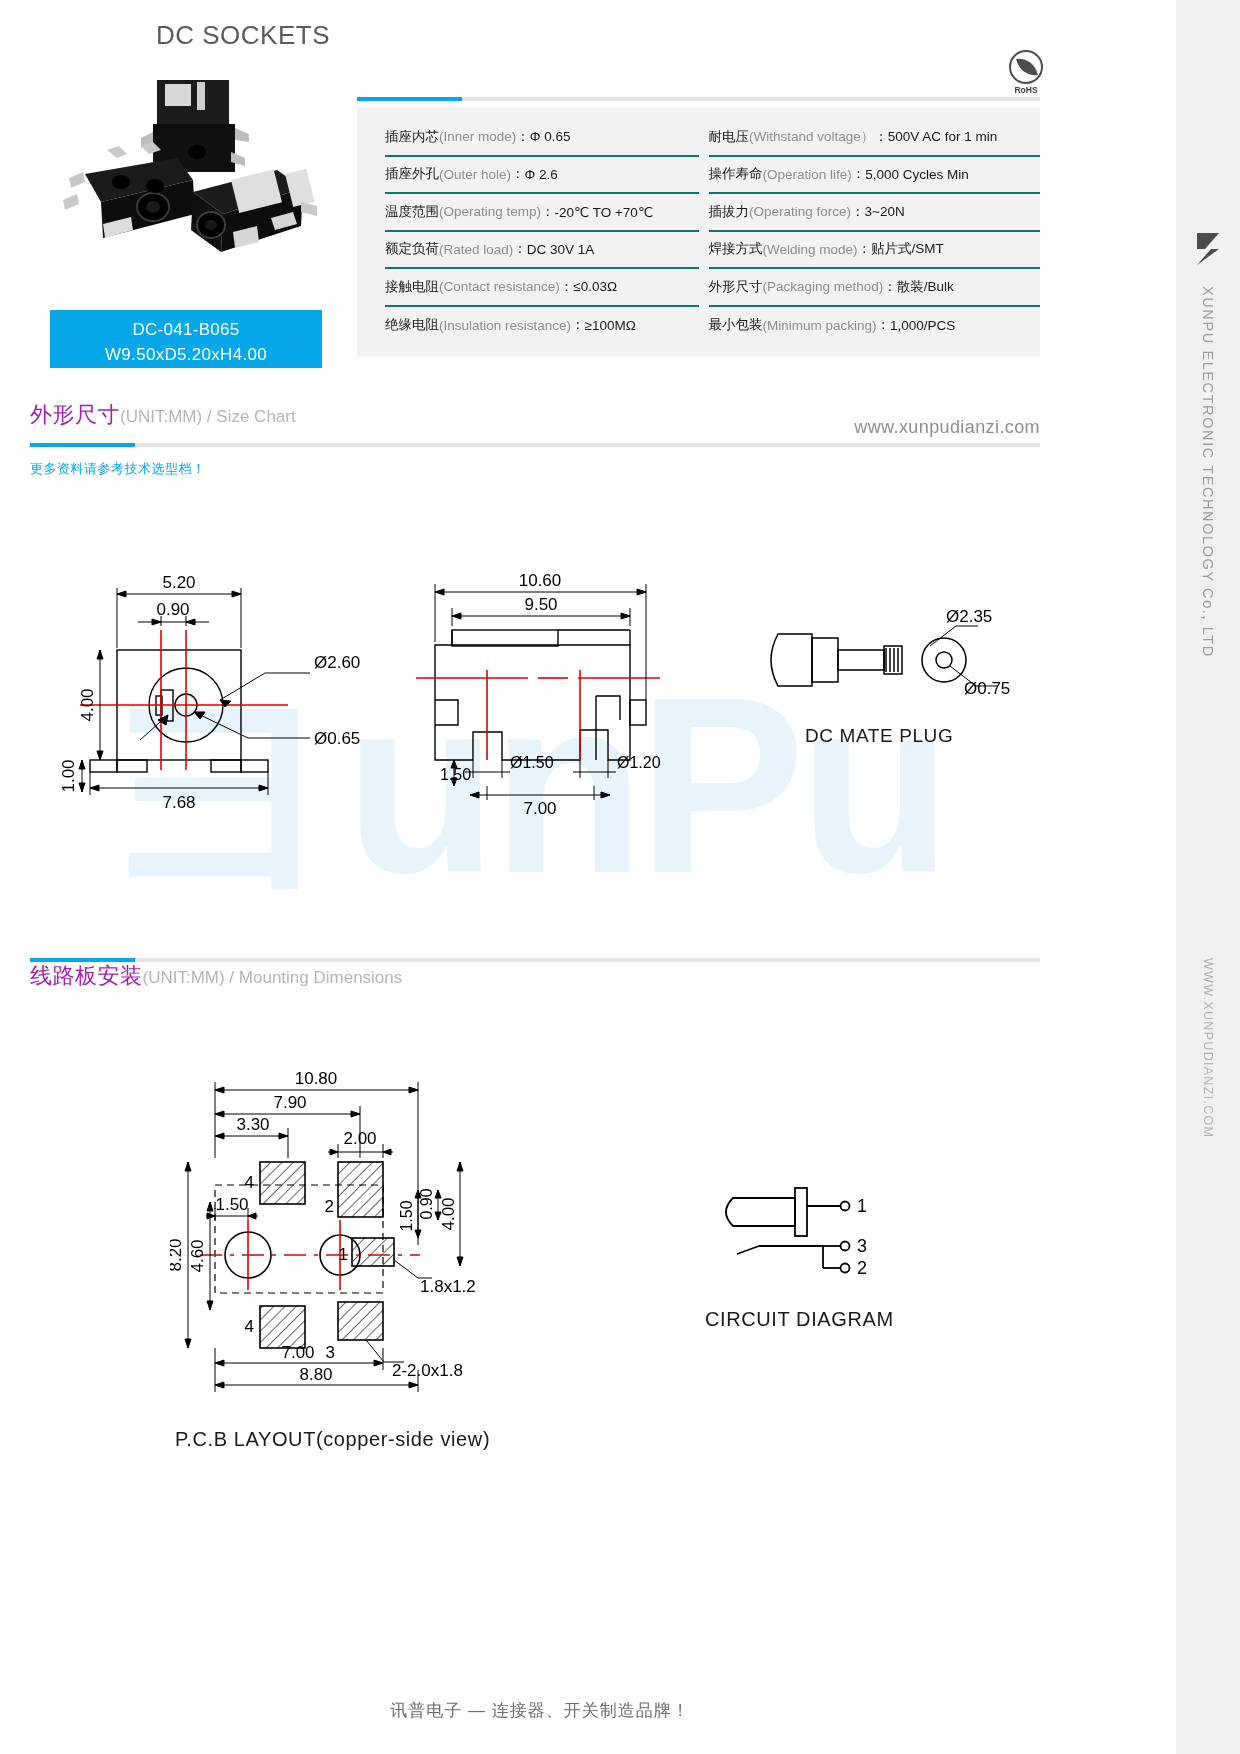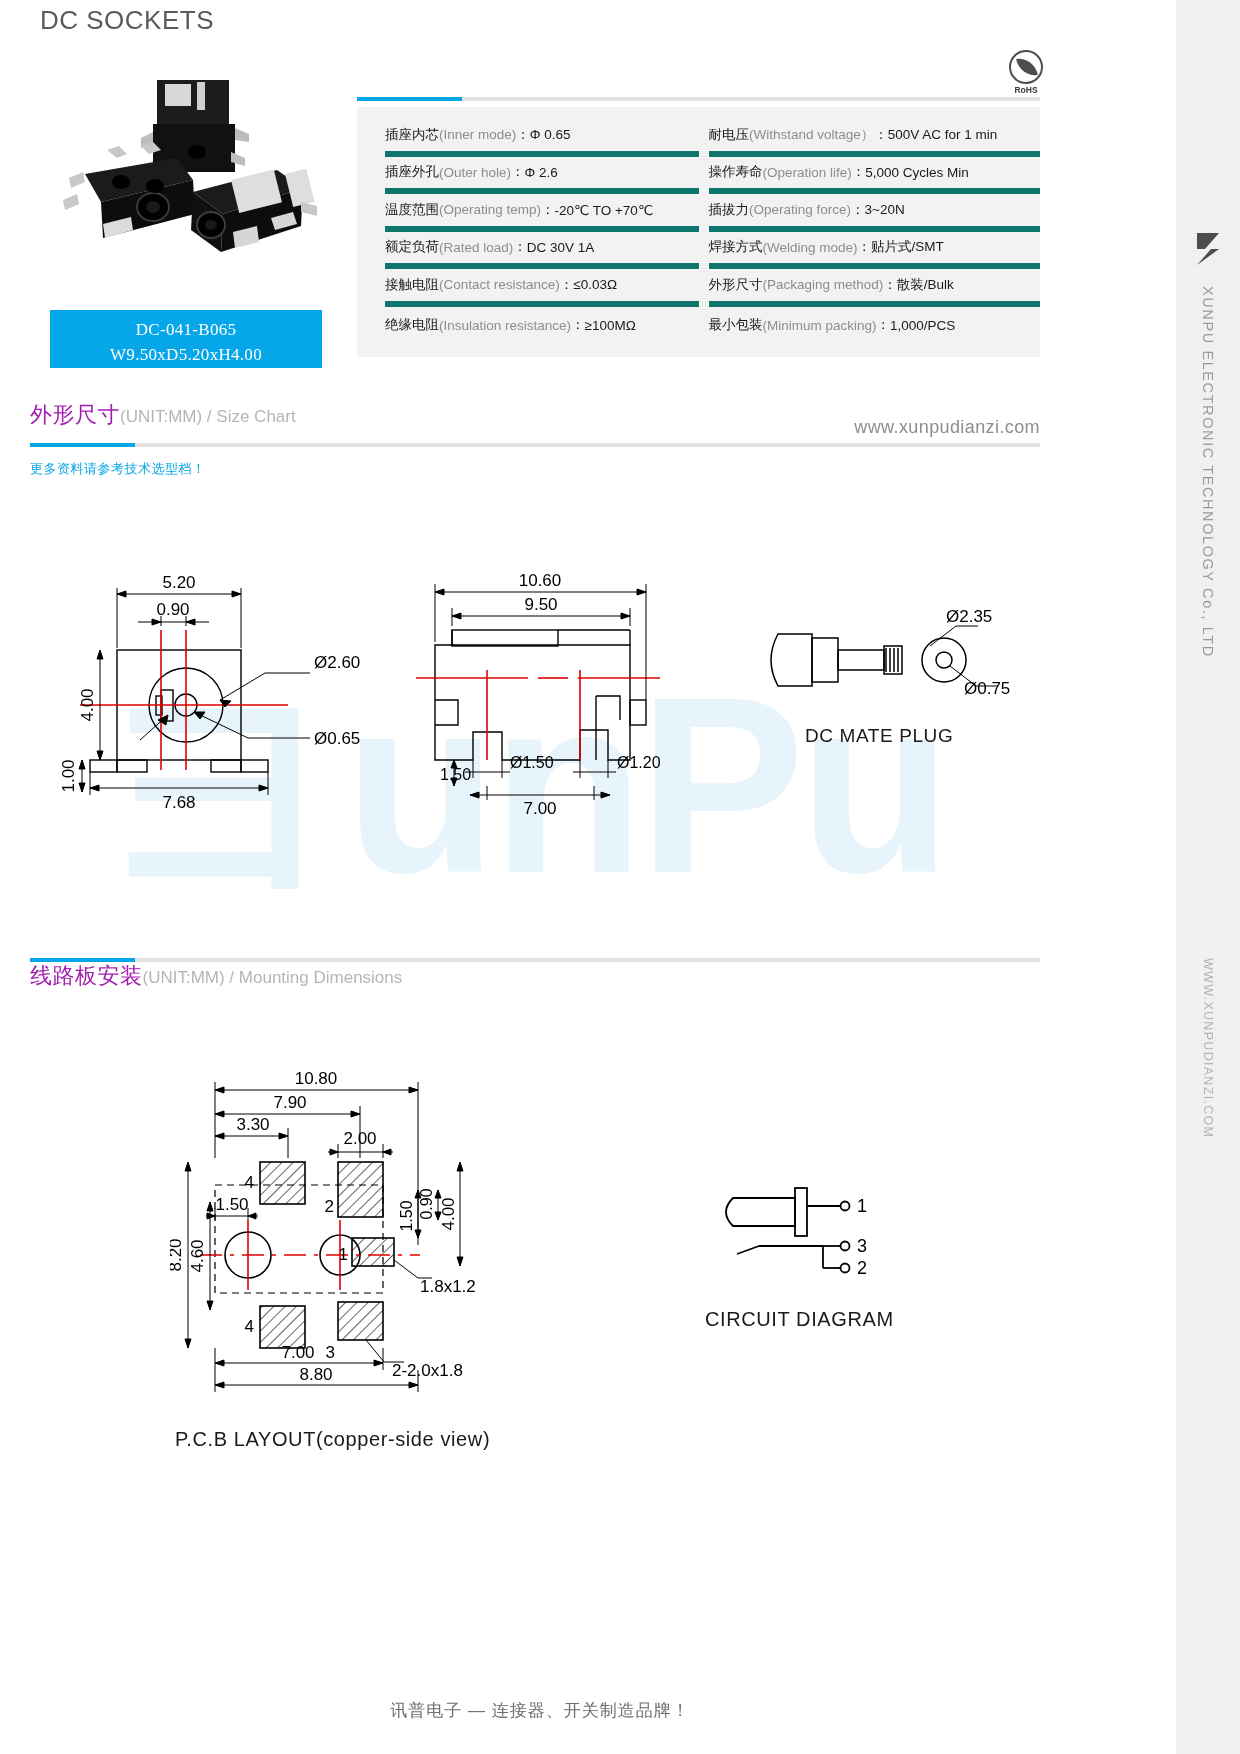--- a/index.html
+++ b/index.html
@@ -29,32 +29,32 @@
     margin-top: 18px; white-space: nowrap;
   }
   .rail-text2 {
     writing-mode: vertical-rl;
     font-size: 12.5px; letter-spacing: 1.3px; color: #b3b3b3;
     margin-top: 300px; white-space: nowrap;
   }
 
   
   .prod-title {
-    position: absolute; left: 40px; top: 5px; width: 290px;
-    text-align: left; font-size: 26px; color: #5a5a5a; letter-spacing: .5px;
+    position: absolute; left: 40px; top: 20px; width: 290px;
+    text-align: right; font-size: 26px; color: #5a5a5a; letter-spacing: .5px;
   }
   .photo-box {
     position: absolute; left: 45px; top: 62px; width: 280px; height: 230px;
   }
   .badge {
     position: absolute; left: 50px; top: 310px; width: 272px; height: 58px;
     background: #06a7e8; color: #fff; text-align: center;
     font-size: 17px; line-height: 1.45; padding-top: 8px;
   }
-  .badge div { letter-spacing: .3px; font-family: Liberation Serif, serif; }
+  .badge div { letter-spacing: .3px; }
 
   
   .tp-head { position: absolute; left: 357px; top: 52px; }
   .tp-head .cn { font-size: 23px; color: #06a7e8; letter-spacing: 1px; }
   .tp-head .en { font-size: 19px; color: #b5b5b5; margin-left: 8px; }
   .tp-rule {
     position: absolute; left: 357px; top: 97px; width: 683px; height: 4px;
     background: #e3e3e3;
   }
   .tp-rule::before {
@@ -64,21 +64,21 @@
   .tp-panel {
     position: absolute; left: 357px; top: 107px; width: 683px; height: 250px;
     background: #f2f2f2;
     display: flex;
   }
   .tp-col { width: 50%; padding: 12px 0 0 28px; }
   .tp-col.right { padding-left: 10px; }
   .tp-row {
     height: 37.5px; display: flex; align-items: center;
     font-size: 13.5px; color: #222; white-space: nowrap;
-    border-bottom: 6px solid #0f766e;
+    border-bottom: 2px solid #0f766e;
     padding-right: 16px;
   }
   .tp-row:last-child { border-bottom: none; }
   .tp-row .lbl-cn { color: #1a1a1a; }
   .tp-row .lbl-en { color: #8d8d8d; }
   .tp-row .val { color: #1a1a1a; }
 
   .rohs {
     position: absolute; left: 1005px; top: 50px; width: 42px; height: 44px;
     text-align: center;

